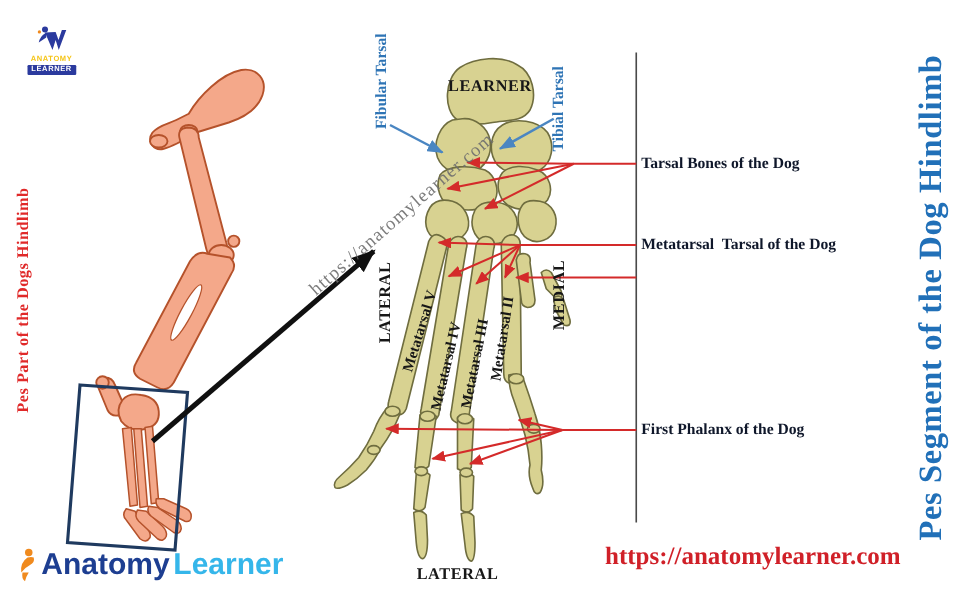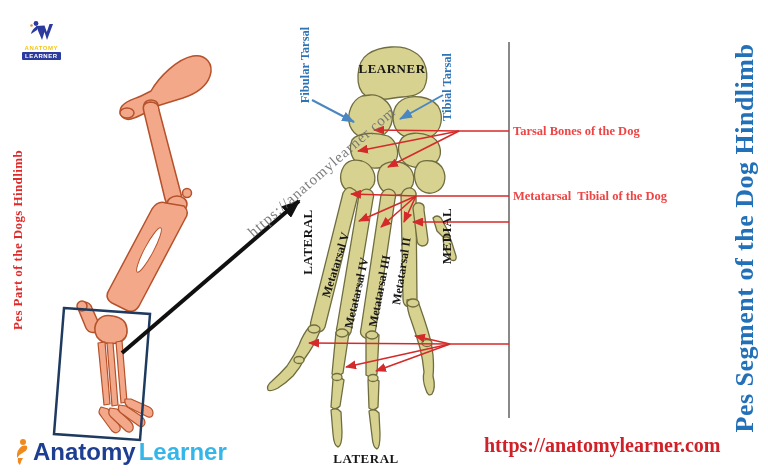--- a/index.html
+++ b/index.html
@@ -7,21 +7,21 @@
     position:relative; width:768px; height:476px; background:#ffffff;
     overflow:hidden; font-family:"Liberation Serif", serif;
   }
   .abs{position:absolute;}
   .ctr{transform:translate(-50%,-50%);}
   
   .black-label{color:#171717; font-weight:bold; font-size:13px; letter-spacing:.5px; white-space:nowrap;}
   .rot-90{transform:translate(-50%,-50%) rotate(-90deg);}
   .blue-label{color:#2e74b5; font-weight:bold; font-size:12.5px; white-space:nowrap;}
   .mt-label{color:#171717; font-weight:bold; font-size:12px; white-space:nowrap;}
-  .annot{color:#ef4444; font-weight:bold; font-size:12.5px; white-space:pre; transform:translateY(-50%);}
+  .annot{color:#0f172a; font-weight:bold; font-size:12.5px; white-space:pre; transform:translateY(-50%);}
   .watermark{color:#6e6e6e; font-size:15px; opacity:.9; white-space:nowrap;
     transform:translate(-50%,-50%) rotate(-41deg); letter-spacing:1px;}
   .v-title-left{color:#e02929; font-weight:bold; font-size:13px; white-space:nowrap;
     transform:translate(-50%,-50%) rotate(-90deg); letter-spacing:.4px;}
   .v-title-right{color:#2170b8; font-weight:bold; font-size:26px; white-space:nowrap;
     transform:translate(-50%,-50%) rotate(-90deg); letter-spacing:.5px;}
   .footer-url{color:#d02028; font-weight:bold; font-size:20px; white-space:nowrap; text-decoration:none;}
   
   .top-logo{display:flex; flex-direction:column; align-items:center; gap:1px;
     font-family:"Liberation Sans", sans-serif;}
@@ -166,21 +166,22 @@
 
   <div class="abs blue-label rot-90" style="left:305px;top:65px">Fibular Tarsal</div>
   <div class="abs blue-label rot-90" style="left:447px;top:87px">Tibial Tarsal</div>
 
   <div class="abs mt-label" style="left:336px;top:265px;transform:translate(-50%,-50%) rotate(-73deg)">Metatarsal V</div>
   <div class="abs mt-label" style="left:357px;top:293px;transform:translate(-50%,-50%) rotate(-77deg)">Metatarsal IV</div>
   <div class="abs mt-label" style="left:380px;top:291px;transform:translate(-50%,-50%) rotate(-79deg)">Metatarsal III</div>
   <div class="abs mt-label" style="left:402px;top:271px;transform:translate(-50%,-50%) rotate(-81deg)">Metatarsal II</div>
 
   <div class="abs annot" style="left:513px;top:131px">Tarsal Bones of the Dog</div>
-  <div class="abs annot" style="left:513px;top:196px">Metatarsal  Tibial of the Dog</div>
+  <div class="abs annot" style="left:513px;top:196px">Metatarsal  Tarsal of the Dog</div>
+  <div class="abs annot" style="left:513px;top:344px">First Phalanx of the Dog</div>
 
   <a class="abs footer-url" style="left:484px;top:434px" href="#">https://anatomylearner.com</a>
 
   <div class="abs top-logo" style="left:22px;top:20px">
     <svg width="26" height="24" viewBox="0 0 26 24">
       <circle cx="8" cy="3.5" r="2.4" fill="#2b3a9e"></circle>
       <path d="M9,6 Q4,9 3,14 Q6,12 9,10 Z" fill="#2b3a9e"></path>
       <path d="M8,6 L14,20 L16.5,12 L19,20 L25,4 L21.5,4 L18.8,12 L16.5,5.5 Z" fill="#2b3a9e"></path>
       <circle cx="3.5" cy="5.5" r="1.3" fill="#f08a1e"></circle>
     </svg>

